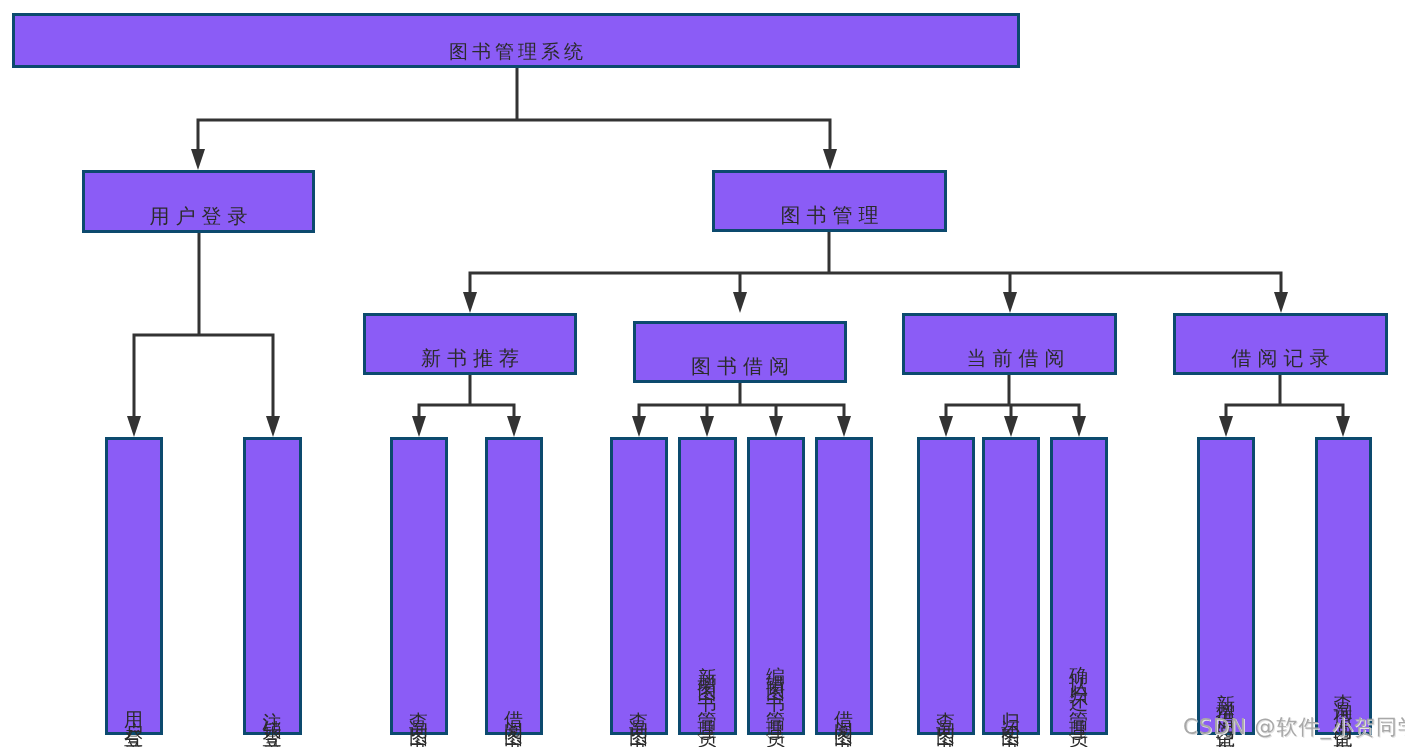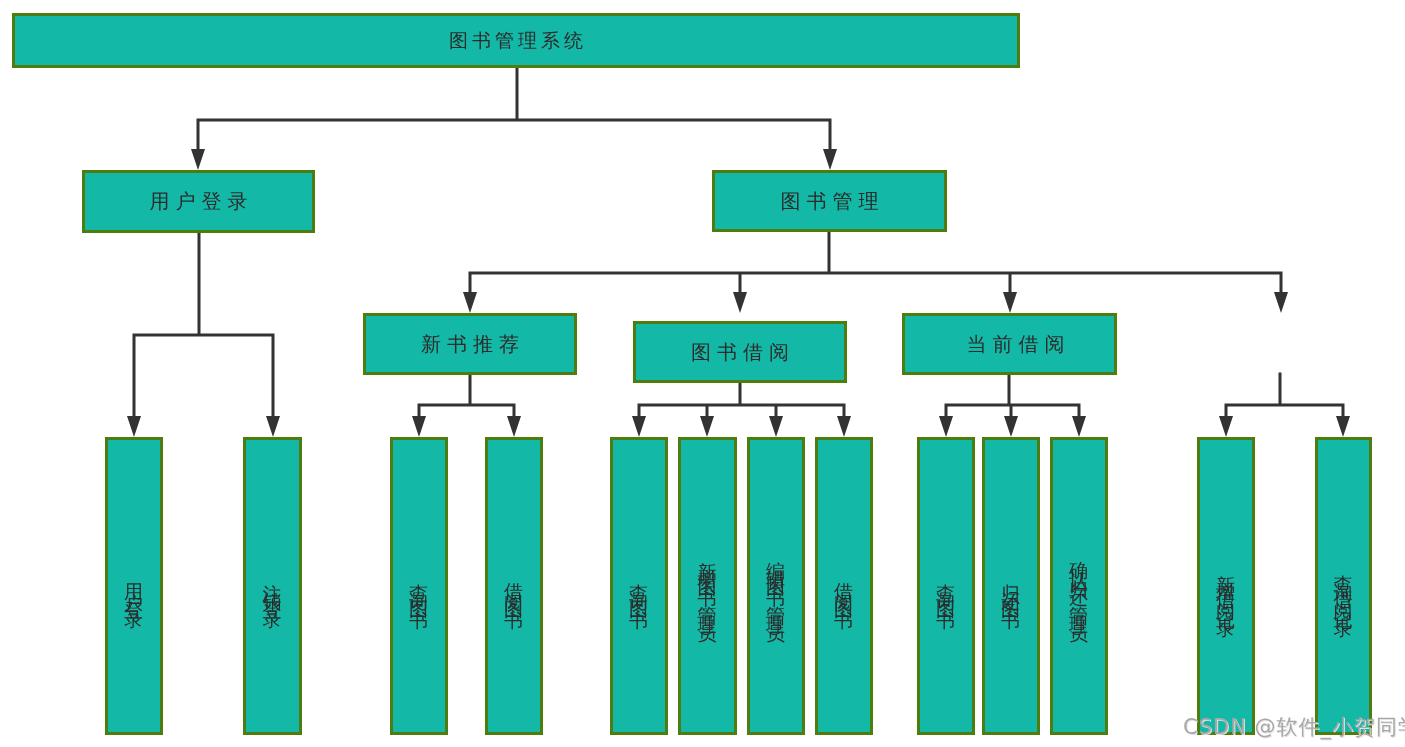--- a/index.html
+++ b/index.html
@@ -21,24 +21,24 @@
   svg.connectors path {
     stroke: #333333;
     stroke-width: 3;
     fill: none;
     stroke-linecap: square;
   }
   svg.connectors polygon { fill: #333333; stroke: none; }
   .box {
     position: absolute;
     box-sizing: border-box;
-    border: 3px solid #4d7c0f;
-    background: #14b8a6;
+    border: 3px solid #0c4a6e;
+    background: #8b5cf6;
     display: flex;
-    align-items: center;
+    align-items: flex-end;
     justify-content: center;
     z-index: 2;
   }
   .hlabel {
     font-size: 20px;
     letter-spacing: 6px;
     text-indent: 6px;
     white-space: nowrap;
     color: #2b2b2b;
   }
@@ -124,20 +124,23 @@
 
   <div class="box" style="left:712px; top:170px; width:235px; height:62px;">
     <span class="hlabel">图书管理</span>
   </div>
   <div class="box" style="left:633px; top:321px; width:214px; height:62px;">
     <span class="hlabel">图书借阅</span>
   </div>
   <div class="box" style="left:902px; top:313px; width:215px; height:62px;padding-left:12px;">
     <span class="hlabel">当前借阅</span>
   </div>
+  <div class="box" style="left:1173px; top:313px; width:215px; height:62px;">
+    <span class="hlabel">借阅记录</span>
+  </div>
 
   <div class="box" style="left:105px; top:437px; width:58px; height:298px;">
     <span class="vlabel">用户登录</span>
   </div>
   <div class="box" style="left:243px; top:437px; width:59px; height:298px;">
     <span class="vlabel">注销登录</span>
   </div>
   <div class="box" style="left:390px; top:437px; width:58px; height:298px;">
     <span class="vlabel">查询图书</span>
   </div>

